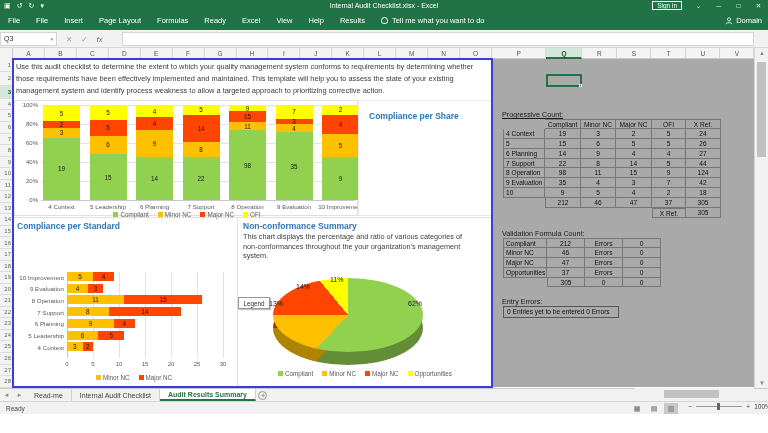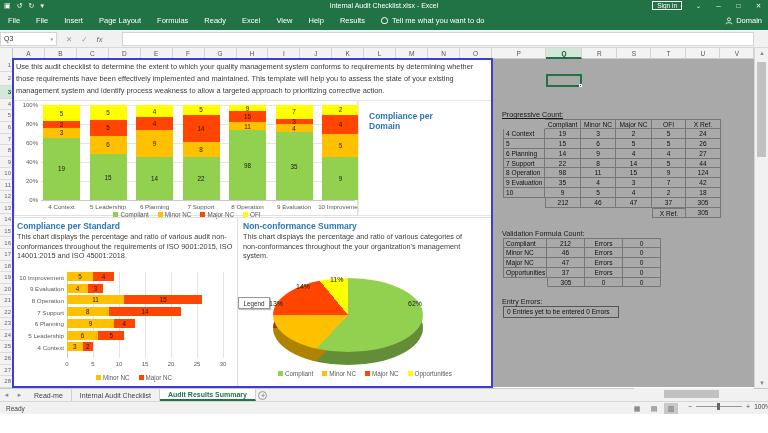--- a/index.html
+++ b/index.html
@@ -287,27 +287,26 @@
           <div class="legswatch" style="background: rgb(255, 69, 0);"></div>
           <div style="display: inline;">Major NC</div>
         </div>
         <div class="legitem">
           <div class="legswatch" style="background: rgb(255, 255, 0);"></div>
           <div style="display: inline;">OFI</div>
         </div>
       </div>
     </div>
   <div class="abs" style="left:358px;top:100px;width:134px;height:116px;border:1px solid #e8e8e8;background:#fff;">
-    <div class="blkhead" style="left:10px;top:10px;width:95px;">Compliance per Domain</div>
+    <div class="blkhead" style="left:10px;top:10px;width:95px;">Compliance per Share</div>
   </div>
 
   <div class="hline" style="left:14px;top:217px;width:478px;"></div>
 
   <div class="blkhead abs" style="left:17px;top:221px;">Compliance per Standard</div>
-  <div class="blkbody abs" style="left:17px;top:232px;width:216px;">This chart displays the percentage and ratio of various audit non-conformances throughout the requirements of ISO 9001:2015, ISO 14001:2015 and ISO 45001:2018.</div>
   <div class="abs" id="hbarChart" style="left:14px;top:266px;width:222px;height:120px;">
       <div class="gridline-v" style="left: 53px; top: 6px; height: 85.9px; background: rgb(201, 201, 201);"></div>
       <div class="axlab" style="left: 47px; top: 94.9px; width: 12px; text-align: center;">0</div>
       <div class="gridline-v" style="left: 79px; top: 6px; height: 85.9px;"></div>
       <div class="axlab" style="left: 73px; top: 94.9px; width: 12px; text-align: center;">5</div>
       <div class="gridline-v" style="left: 105px; top: 6px; height: 85.9px;"></div>
       <div class="axlab" style="left: 99px; top: 94.9px; width: 12px; text-align: center;">10</div>
       <div class="gridline-v" style="left: 131px; top: 6px; height: 85.9px;"></div>
       <div class="axlab" style="left: 125px; top: 94.9px; width: 12px; text-align: center;">15</div>
       <div class="gridline-v" style="left: 157px; top: 6px; height: 85.9px;"></div>

